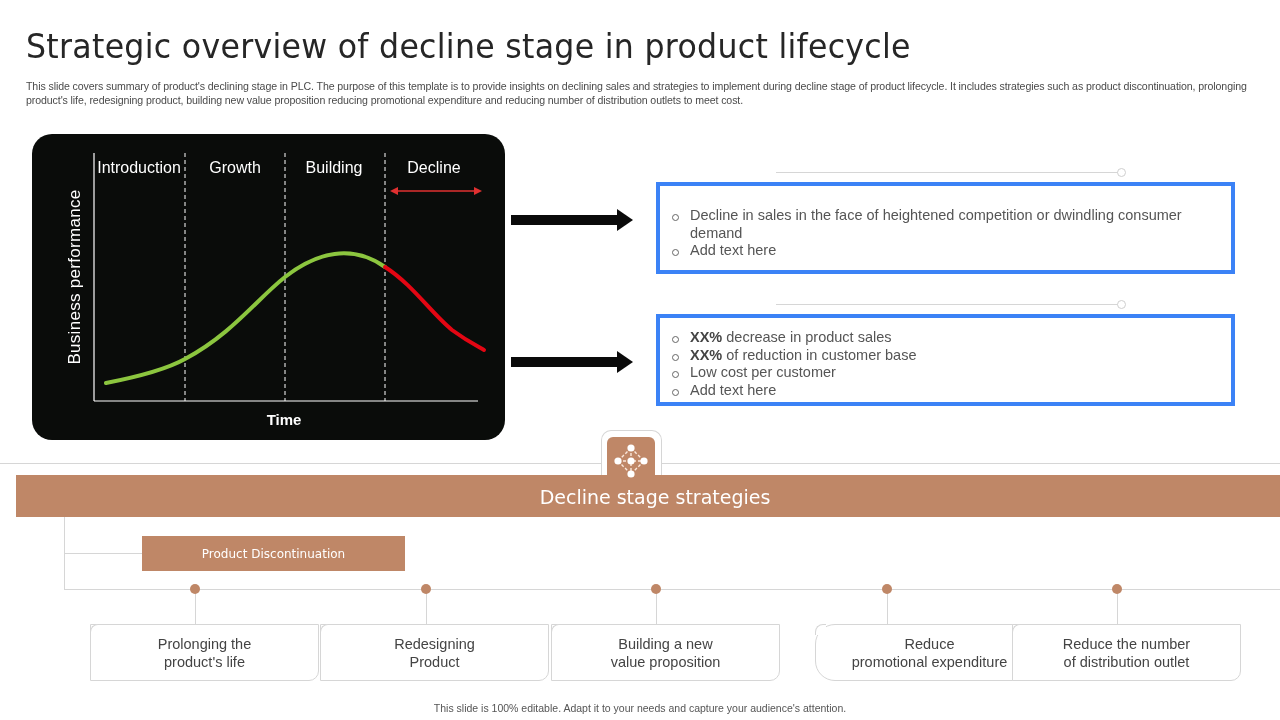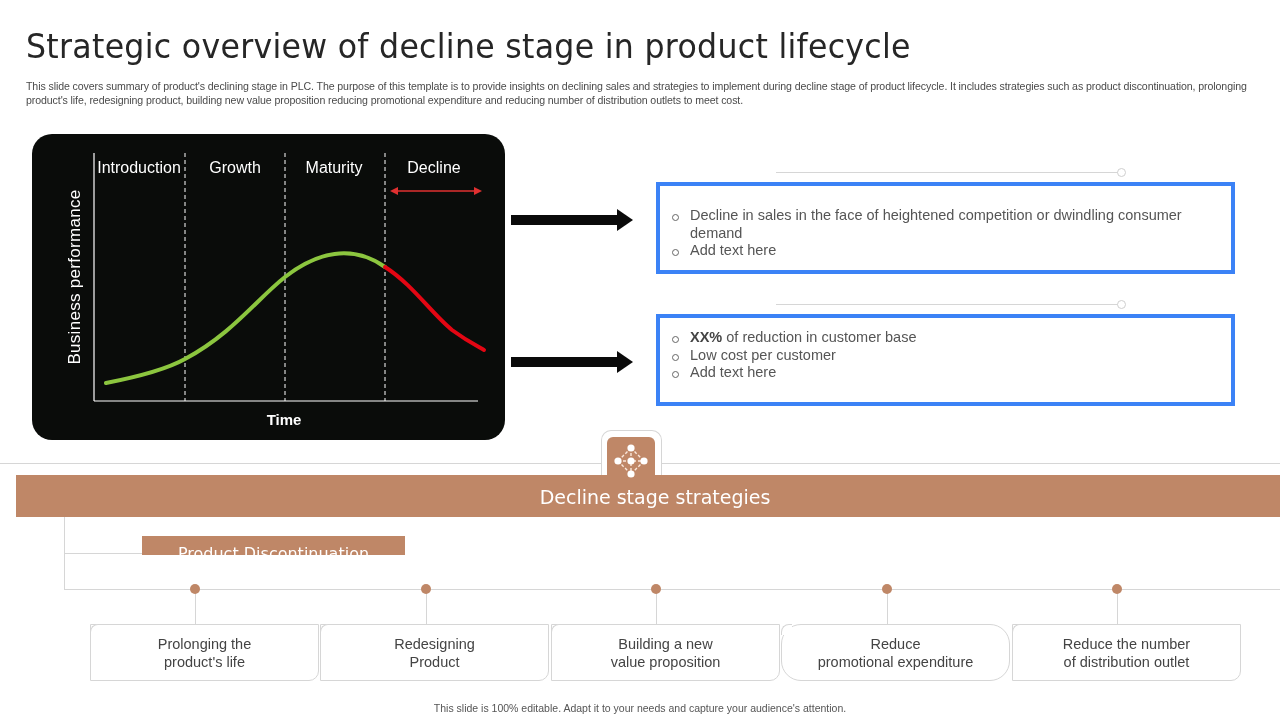--- a/index.html
+++ b/index.html
@@ -28,21 +28,21 @@
   .conn { position: absolute; height: 1px; background: #d6d6d6; }
   .conn-dot { position: absolute; width: 9px; height: 9px; border: 1px solid #cfcfcf; border-radius: 50%; background: #fff; }
   .conn-arrowhead { position: absolute; font-size: 10px; color: #cfcfcf; line-height: 10px; }
 
   
   .hline { position: absolute; height: 1px; background: #d6d6d6; }
   .vline { position: absolute; width: 1px; background: #d6d6d6; }
   .icon-tab { position: absolute; left: 601px; top: 430px; width: 61px; height: 50px; border: 1px solid #d6d6d6; border-bottom: none; border-radius: 10px 10px 0 0; background: #fff; }
   .icon-square { position: absolute; left: 607px; top: 437px; width: 48px; height: 48px; background: #bf8767; border-radius: 6px 6px 0 0; }
   .banner { position: absolute; left: 0; top: 475px; width: 1278px; height: 42px; background: #bf8767; color: #fff; text-align: center; font-family: "DejaVu Sans", sans-serif; font-size: 19px; line-height: 44px; margin-left: 16px; }
-  .pd-box { position: absolute; left: 142px; top: 536px; width: 263px; height: 19px; background: #bf8767; color: #fff; text-align: center; font-family: "DejaVu Sans", sans-serif; font-size: 16px; line-height: 36px; }
+  .pd-box { position: absolute; left: 142px; top: 536px; width: 263px; height: 35px; background: #bf8767; color: #fff; text-align: center; font-family: "DejaVu Sans", sans-serif; font-size: 12px; line-height: 36px; }
 
   .dot { position: absolute; width: 10px; height: 10px; border-radius: 50%; background: #bf8767; }
   .card { position: absolute; top: 624px; width: 229px; height: 57px; border: 1px solid #d6d6d6; border-radius: 0 0 10px 0; background: #fff; display: flex; align-items: center; justify-content: center; text-align: center; font-size: 14.5px; line-height: 18px; color: #444; padding: 0 8px; white-space: pre-line; }
   .card::before { content: ""; position: absolute; left: -1px; top: -1px; width: 10px; height: 10px; border-top: 1px solid #d6d6d6; border-left: 1px solid #d6d6d6; border-radius: 8px 0 0 0; background: #fff; }
 
   .footer { position: absolute; left: 0; top: 702px; width: 1280px; text-align: center; font-size: 10.5px; color: #555; }
 </style>
 </head>
 <body>
 
@@ -62,21 +62,21 @@
     <line x1="364" y1="57" x2="444" y2="57" stroke="#e03030" stroke-width="1.3"></line>
     <polygon points="358,57 366,53 366,61" fill="#e03030"></polygon>
     <polygon points="450,57 442,53 442,61" fill="#e03030"></polygon>
 
     <path d="M 74 249 C 110 242, 135 235, 153 225 C 200 200, 225 165, 253 143 C 285 118, 320 110, 353 133" fill="none" stroke="#8cc63f" stroke-width="4" stroke-linecap="round"></path>
 
     <path d="M 353 133 C 380 150, 400 180, 420 196 C 435 207, 445 212, 452 216" fill="none" stroke="#e30613" stroke-width="4" stroke-linecap="round"></path>
   </svg>
   <div class="stage-label" style="left:57px;">Introduction</div>
   <div class="stage-label" style="left:153px;">Growth</div>
-  <div class="stage-label" style="left:252px;">Maturity</div>
+  <div class="stage-label" style="left:252px;">Building</div>
   <div class="stage-label" style="left:352px;">Decline</div>
   <div class="y-label">Business performance</div>
   <div class="x-label">Time</div>
 </div>
 
 <svg class="big-arrow" style="top:209px;" viewBox="0 0 122 22">
   <rect x="0" y="6" width="106" height="10" fill="#0a0a0a"></rect>
   <polygon points="106,0 122,11 106,22" fill="#0a0a0a"></polygon>
 </svg>
 <svg class="big-arrow" style="top:351px;" viewBox="0 0 122 22">
@@ -94,20 +94,21 @@
 
 <div class="info-box" style="top:182px; height:92px; padding-top:21px;">
   <ul>
     <li><b></b><span>Decline in sales in the face of heightened competition or dwindling consumer demand</span></li>
     <li><b></b><span>Add text here</span></li>
   </ul>
 </div>
 
 <div class="info-box" style="top:314px; height:92px; padding-top:11px;">
   <ul>
+    <li><b>XX%</b><span> decrease in product sales</span></li>
     <li><b>XX%</b><span> of reduction in customer base</span></li>
     <li><b></b><span>Low cost per customer</span></li>
     <li><b></b><span>Add text here</span></li>
   </ul>
 </div>
 
 <div class="hline" style="left:0; top:463px; width:1280px;"></div>
 <div class="icon-tab"></div>
 <div class="banner">Decline stage strategies</div>
 <div class="icon-square">
@@ -147,18 +148,18 @@
 <div class="dot" style="left:651px; top:584px;"></div>
 <div class="dot" style="left:882px; top:584px;"></div>
 <div class="dot" style="left:1112px; top:584px;"></div>
 
 <div class="card" style="left:90px;">Prolonging the
 product's life</div>
 <div class="card" style="left:320px;">Redesigning
 Product</div>
 <div class="card" style="left:551px;">Building a new
 value proposition</div>
-<div class="card" style="left:781px;border-radius:20px;">Reduce
+<div class="card" style="left:815px;border-radius:20px;">Reduce
 promotional expenditure</div>
 <div class="card" style="left:1012px;">Reduce the number
 of distribution outlet</div>
 
 <div class="footer">This slide is 100% editable.  Adapt it to your needs and capture your audience's attention.</div>
 
 </body></html>

